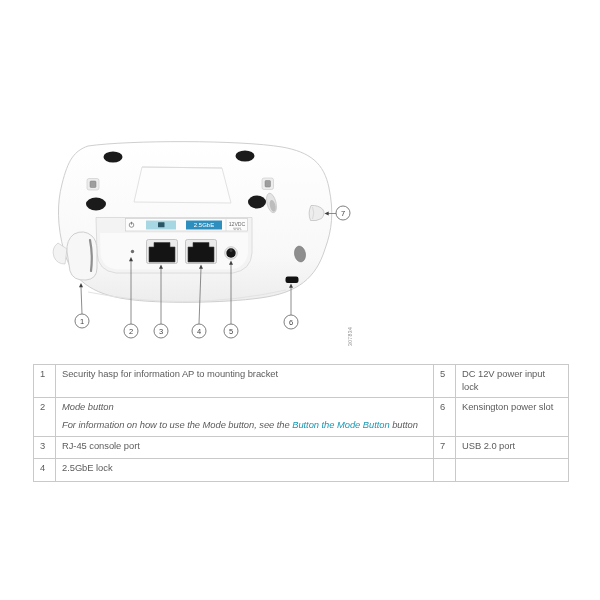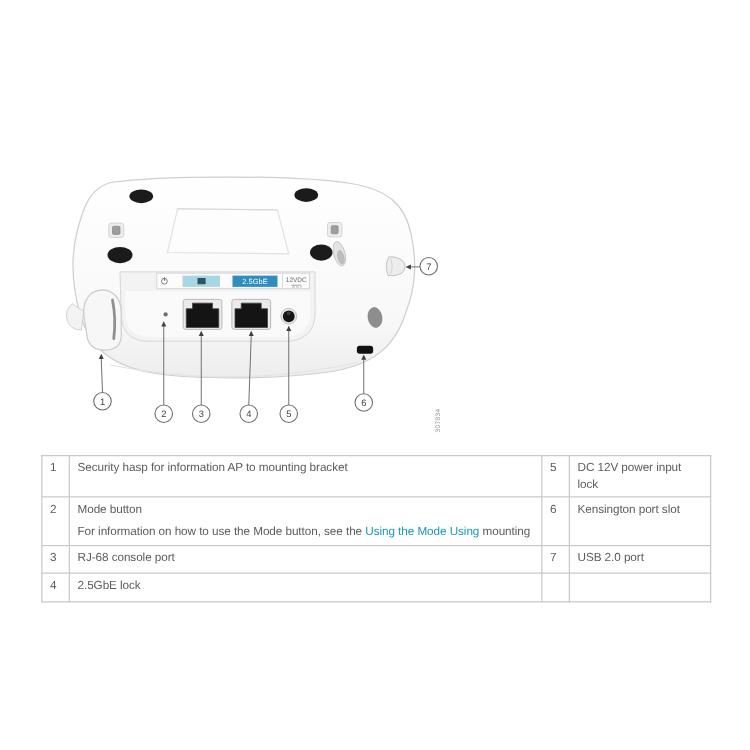--- a/index.html
+++ b/index.html
@@ -6,21 +6,21 @@
   body{width:600px;height:600px;font-family:"Liberation Sans",sans-serif;}
   .stage{position:relative;width:600px;height:600px;overflow:hidden;background:#fff;}
   .figure-svg{position:absolute;left:40px;top:120px;width:330px;height:240px;}
   .legend-table{position:absolute;left:33px;top:364px;width:535px;border-collapse:collapse;
     table-layout:fixed;font-size:9.4px;color:#5c5c5c;letter-spacing:-0.05px;}
   .legend-table td{border:1px solid #c9c9c9;padding:3px 6px 4px 6px;vertical-align:top;line-height:1.35;}
   .legend-table tr.r1{height:22px;}
   .legend-table tr.r2{height:34px;}
   .legend-table tr.r3{height:22px;}
   .legend-table tr.r4{height:23px;}
-  .cell-line{margin:0;}
+  .cell-line{margin:0;font-style:italic;}
   .cell-line + .cell-line{margin-top:5px;}
   .doc-link{color:#1799B4;text-decoration:none;cursor:pointer;}
   .callout-text{font-size:7.5px;fill:#3f3f3f;}
   .figid-text{font-size:5.2px;fill:#909090;letter-spacing:0.3px;}
 </style>
 </head>
 <body>
 
 <div class="stage">
 
@@ -184,28 +184,28 @@
       <tr class="r1">
         <td>1</td>
         <td>Security hasp for information AP to mounting bracket</td>
         <td>5</td>
         <td>DC 12V power input lock</td>
       </tr>
       <tr class="r2">
         <td>2</td>
         <td>
           <p class="cell-line">Mode button</p>
-          <p class="cell-line"><span>For information on how to use the Mode button, see the </span><a class="doc-link">Using the Mode Using</a><span> mounting</span></p>
+          <p class="cell-line"><span>For information on how to use the Mode button, see the </span><a class="doc-link">Button the Mode Button</a><span> button</span></p>
         </td>
         <td>6</td>
-        <td>Kensington port slot</td>
+        <td>Kensington power slot</td>
       </tr>
       <tr class="r3">
         <td>3</td>
-        <td>RJ-68 console port</td>
+        <td>RJ-45 console port</td>
         <td>7</td>
         <td>USB 2.0 port</td>
       </tr>
       <tr class="r4">
         <td>4</td>
         <td>2.5GbE lock</td>
         <td></td>
         <td></td>
       </tr>
     </tbody>

